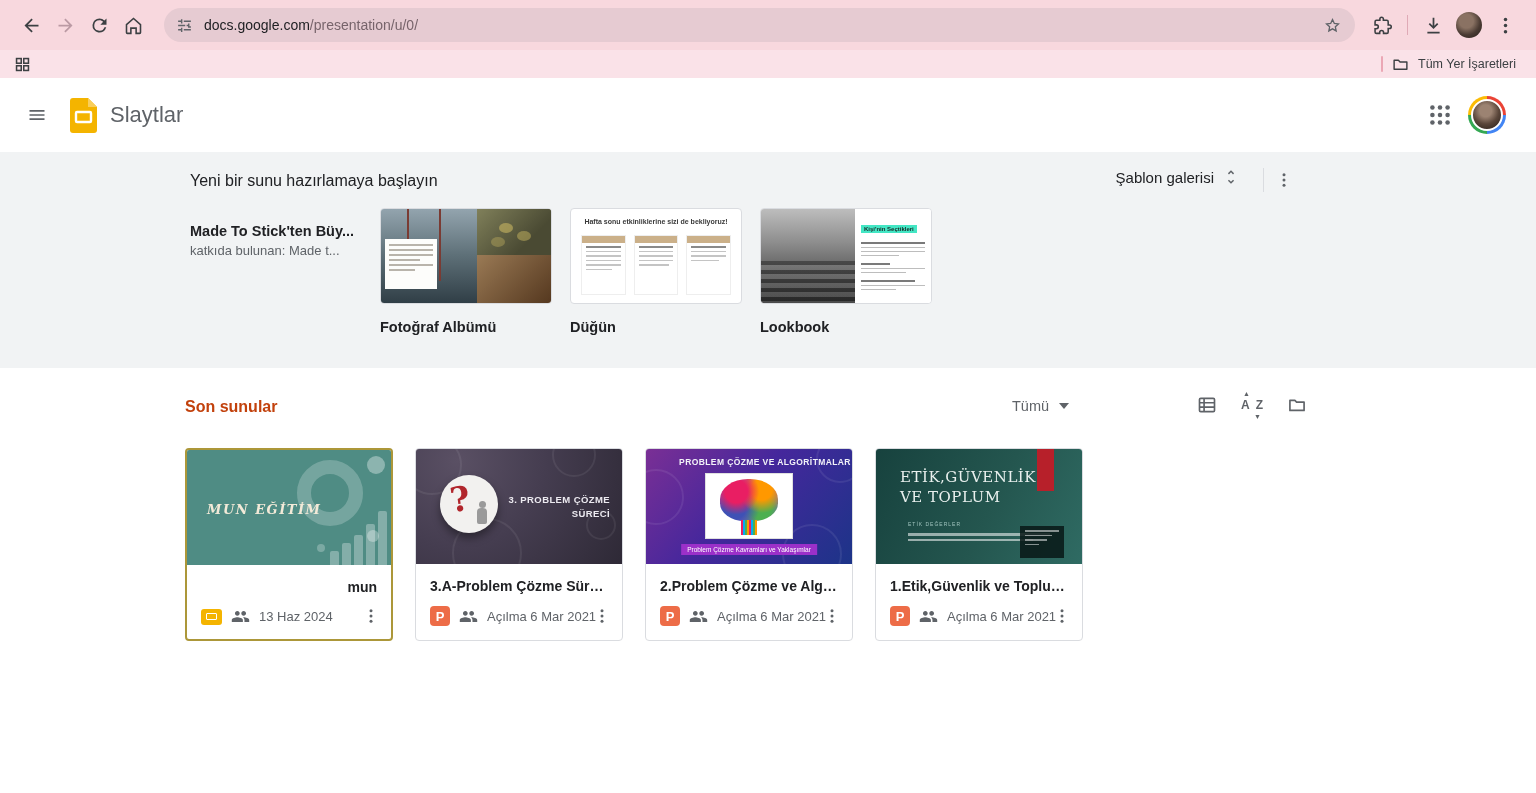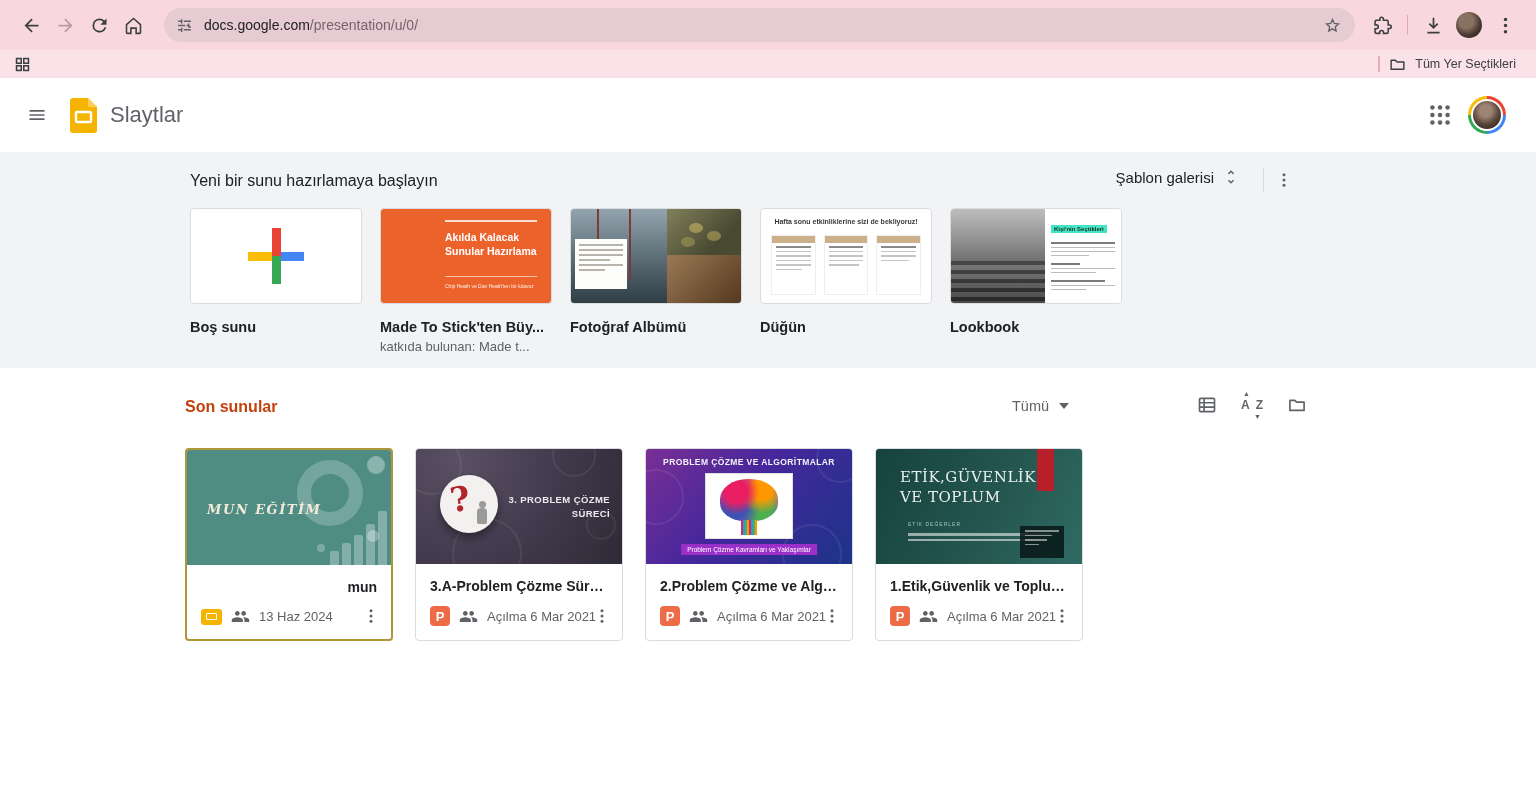--- a/index.html
+++ b/index.html
@@ -150,21 +150,21 @@
   .th-pcs .ring { position:absolute; border-radius:50%; border:2px solid rgba(255,255,255,.07); }
   .th-pcs .circle { position:absolute; left:24px; top:26px; width:58px; height:58px; border-radius:50%; background:#f2f1ef; box-shadow:0 5px 9px rgba(0,0,0,.4); }
   .th-pcs .q { position:absolute; left:10px; top:4px; font-family:"DejaVu Serif",serif; font-weight:bold; font-size:34px; color:#b1262c; transform:rotate(-8deg); }
   .th-pcs .fig { position:absolute; right:11px; bottom:9px; width:10px; height:16px; background:#9a9a9a; border-radius:4px 4px 2px 2px; }
   .th-pcs .fig::before { content:""; position:absolute; left:2px; top:-7px; width:7px; height:7px; border-radius:50%; background:#9a9a9a; }
   .th-pcs .ttl { position:absolute; right:12px; top:44px; width:104px; text-align:right; font-size:9.5px; font-weight:bold; color:#eceaf0; letter-spacing:.4px; line-height:1.5; }
 
   
   .th-pca { background:linear-gradient(130deg,#7a2f95 0%,#45279c 45%,#1c3488 100%); }
   .th-pca .ring { position:absolute; border-radius:50%; border:2px solid rgba(255,255,255,.08); }
-  .th-pca .ttl { position:absolute; left:0; top:8px; width:100%; text-align:center; font-size:8.5px; font-weight:bold; color:#f2f2f8; letter-spacing:.4px; }
+  .th-pca .ttl { position:absolute; left:16px; top:8px; width:100%; text-align:center; font-size:8.5px; font-weight:bold; color:#f2f2f8; letter-spacing:.4px; }
   .th-pca .frame { position:absolute; left:50%; top:24px; transform:translateX(-50%); width:88px; height:66px; background:#fff; border:1px solid #e0e0e0; }
   .th-pca .brain { position:absolute; left:50%; top:5px; transform:translateX(-50%); width:58px; height:42px; border-radius:48% 48% 42% 42%;
       background:radial-gradient(circle at 28% 30%, #e91e63 0 22%, transparent 45%),
                  radial-gradient(circle at 72% 25%, #ff9800 0 20%, transparent 45%),
                  radial-gradient(circle at 25% 68%, #3f51b5 0 22%, transparent 48%),
                  radial-gradient(circle at 70% 70%, #4caf50 0 22%, transparent 48%),
                  #8e57c2; }
   .th-pca .stem { position:absolute; left:50%; top:46px; transform:translateX(-50%); width:16px; height:15px;
       background:repeating-linear-gradient(90deg,#e91e63 0 2px,#03a9f4 2px 4px,#4caf50 4px 6px,#ff9800 6px 8px); }
   .th-pca .banner { position:absolute; left:50%; bottom:9px; transform:translateX(-50%); background:#9b30c9; color:#fff; font-size:6.5px; padding:2px 6px; white-space:nowrap; }
@@ -242,21 +242,21 @@
       <rect x="3" y="3" width="5.5" height="5.5"></rect>
         <rect x="11.5" y="3" width="5.5" height="5.5"></rect>
       <rect x="3" y="11.5" width="5.5" height="5.5"></rect>
         <rect x="11.5" y="11.5" width="5.5" height="5.5"></rect>
     </svg>
     <div class="bm-right">
       <div class="bm-sep"></div>
       <svg class="bm-folder" viewBox="0 0 20 20">
           <path d="M2.5 5.5v10h15v-8.5h-8l-2-2h-5z" stroke-linejoin="round"></path>
         </svg>
-      <span class="bm-label">Tüm Yer Seçtikleri</span>
+      <span class="bm-label">Tüm Yer İşaretleri</span>
     </div>
   </div>
 
   <div class="app-header">
     <div class="hamburger">
       <svg viewBox="0 0 24 24">
           <path d="M3 6h18v2H3V6zm0 5h18v2H3v-2zm0 5h18v2H3v-2z"></path>
         </svg>
     </div>
     <div class="slides-logo">
@@ -299,39 +299,22 @@
     <div class="tpl-kebab">
       <svg class="kebab-svg" viewBox="0 0 24 24">
           <circle cx="12" cy="5" r="2"></circle>
           <circle cx="12" cy="12" r="2"></circle>
           <circle cx="12" cy="19" r="2"></circle>
         </svg>
     </div>
 
     <div class="tpl-row">
 
+
       <div class="tpl-card">
-        <div class="thumb">
-          <div class="plus">
-            <div class="h1"></div>
-              <div class="h2"></div>
-              <div class="v1"></div>
-              <div class="v2"></div>
-          </div>
-        </div>
-        <div class="tpl-label">Boş sunu</div>
-      </div>
-
-      <div class="tpl-card">
-        <div class="thumb mts">
-          <div class="topline"></div>
-          <div class="t">Akılda Kalacak Sunular Hazırlama</div>
-          <div class="midline"></div>
-          <div class="c">Chip Heath ve Dan Heath'ten bir kılavuz</div>
-        </div>
         <div class="tpl-label">Made To Stick'ten Büy...</div>
         <div class="tpl-byline">katkıda bulunan: Made t...</div>
       </div>
 
       <div class="tpl-card">
         <div class="thumb">
           <div class="pa-left">
             <div class="cable" style="left:26px;"></div>
               <div class="cable" style="left:58px; height:72px;"></div>
             <div class="pa-box">

